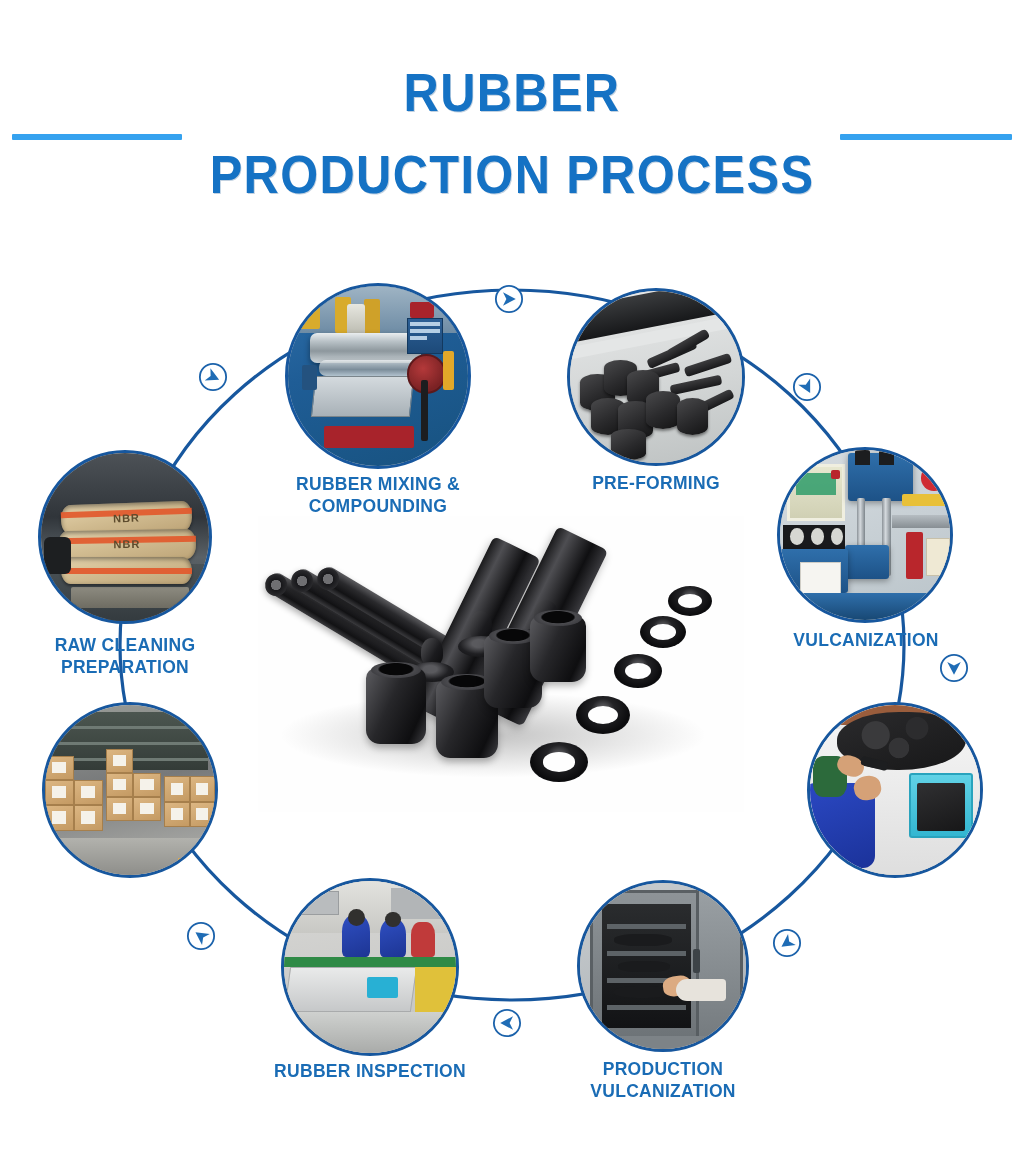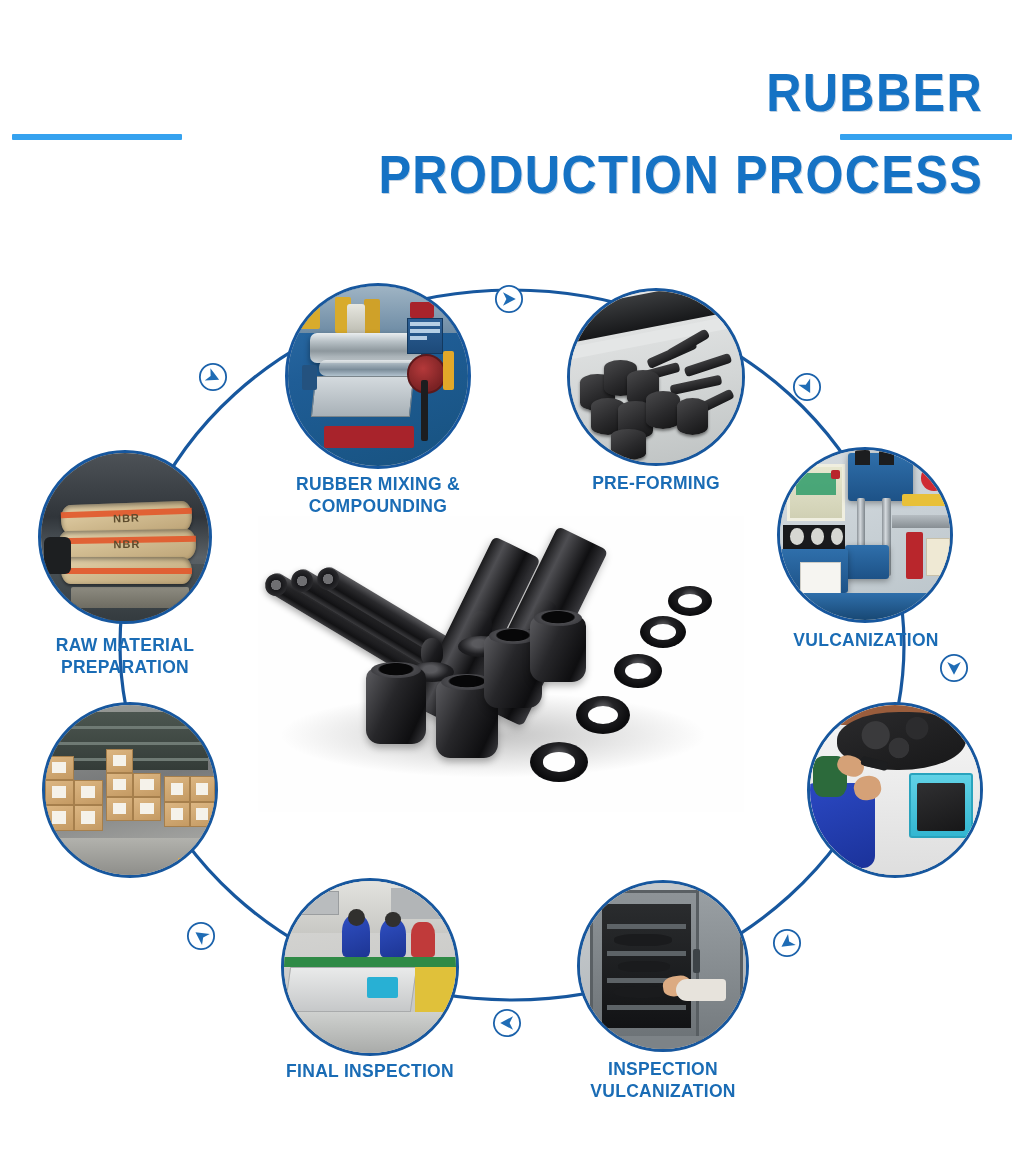--- a/index.html
+++ b/index.html
@@ -5,21 +5,21 @@
   * { box-sizing: border-box; margin: 0; padding: 0; }
   html, body {
     width: 1024px; height: 1174px;
     background: #ffffff;
     font-family: "Liberation Sans", sans-serif;
     overflow: hidden;
   }
   #page { position: relative; width: 1024px; height: 1174px; background:#fff; }
 
   
-  .title-block { position:absolute; left:0; top:66px; width:1024px; text-align:right; }
+  .title-block { position:absolute; left:0; top:66px; width:1024px; text-align:center; }
   .title-line1, .title-line2 {
     color:#1572c4;
     font-weight:900;
     letter-spacing:1.5px;
     line-height:1.02;
     font-family:"Liberation Sans", sans-serif;
     transform: scaleX(0.92);
     transform-origin: center;
     text-shadow: 1px 1px 0 rgba(12,70,130,.25);
   }
@@ -243,21 +243,21 @@
         <div class="sc-abs bag" style="left:10%; top:46%; width:82%; height:18%; transform:rotate(-1deg);">
           <div class="strap" style="top:24%;"></div>
           <div class="bag-txt" style="top:28%; font-size:11px; letter-spacing:1px;">NBR</div>
         </div>
         <div class="sc-abs bag" style="left:12%; top:62%; width:78%; height:16%;">
           <div class="strap" style="top:40%;"></div>
         </div>
         <div class="sc-abs" style="left:2%; top:50%; width:16%; height:22%; background:#1d1f21; border-radius:6px;"></div>
       </div>
     </div>
-    <div class="caption" style="left:-38px; top:184px; width:250px;">RAW MATERIAL
+    <div class="caption" style="left:-38px; top:184px; width:250px;">RAW CLEANING
 PREPARATION</div>
   </div>
 
   <div class="node" style="left:285px; top:283px;">
     <div class="photo" style="width:186px; height:186px;">
       <div class="scene">
         <div class="sc-abs mm-bg"></div>
         <div class="sc-abs mm-wall"></div>
         <div class="sc-abs" style="left:4%; top:8%; width:14%; height:16%; background:#d8ab2c; border-radius:2px;"></div>
         <div class="sc-abs" style="left:26%; top:6%; width:9%; height:20%; background:#d8ab2c; border-radius:2px;"></div>
@@ -373,21 +373,21 @@
             <div class="ov-parts" style="left:14%; top:66%; width:62%; height:10%;"></div>
           </div>
         </div>
         <div class="sc-abs ov-door" style="left:70%; top:2%; width:28%; height:94%;"></div>
         <div class="sc-abs" style="left:68%; top:40%; width:4%; height:14%; background:#3d4347; border-radius:2px;"></div>
         <div class="sc-abs ov-hand" style="left:50%; top:56%; width:17%; height:12%; transform:rotate(-8deg);"></div>
         <div class="sc-abs" style="left:58%; top:58%; width:30%; height:13%; background:#e7e3dc; border-radius:18px 6px 6px 18px;"></div>
         <div class="sc-abs" style="left:0%; bottom:0%; width:100%; height:8%; background:#7d8387;"></div>
       </div>
     </div>
-    <div class="caption" style="left:-34px; top:178px; width:240px;">INSPECTION
+    <div class="caption" style="left:-34px; top:178px; width:240px;">PRODUCTION
 VULCANIZATION</div>
   </div>
 
   <div class="node" style="left:281px; top:878px;">
     <div class="photo" style="width:178px; height:178px;">
       <div class="scene">
         <div class="sc-abs fi-bg"></div>
         <div class="sc-abs fi-wall"></div>
         <div class="sc-abs" style="left:6%; top:6%; width:26%; height:14%; background:#b9bcbe; border:1px solid #9a9d9f;"></div>
         <div class="sc-abs" style="left:62%; top:4%; width:34%; height:18%; background:#b2b5b7;"></div>
@@ -396,21 +396,21 @@
         <div class="sc-abs fi-person" style="left:56%; top:22%; width:15%; height:22%;"></div>
         <div class="sc-abs fi-head" style="left:59%; top:18%; width:9%; height:9%;"></div>
         <div class="sc-abs" style="left:74%; top:24%; width:14%; height:20%; background:#c03a3a; border-radius:36% 36% 12% 12%;"></div>
         <div class="sc-abs fi-green" style="left:0%; top:44%; width:100%; height:6%;"></div>
         <div class="sc-abs fi-bench" style="left:2%; top:50%; width:74%; height:26%; transform:skewX(-8deg);"></div>
         <div class="sc-abs fi-tray" style="left:48%; top:56%; width:18%; height:12%;"></div>
         <div class="sc-abs" style="left:76%; top:50%; width:24%; height:30%; background:#e0c13a;"></div>
         <div class="sc-abs" style="left:0%; top:76%; width:100%; height:24%; background:linear-gradient(180deg,#cfd1cf,#a9aba9);"></div>
       </div>
     </div>
-    <div class="caption" style="left:-36px; top:182px; width:250px;">FINAL INSPECTION</div>
+    <div class="caption" style="left:-36px; top:182px; width:250px;">RUBBER INSPECTION</div>
   </div>
 
   <div class="node" style="left:42px; top:702px;">
     <div class="photo" style="width:176px; height:176px;">
       <div class="scene">
         <div class="sc-abs pk-bg"></div>
         <div class="sc-abs pk-rack">
             <i style="top:24%"></i>
             <i style="top:52%"></i>
             <i style="top:80%"></i>

